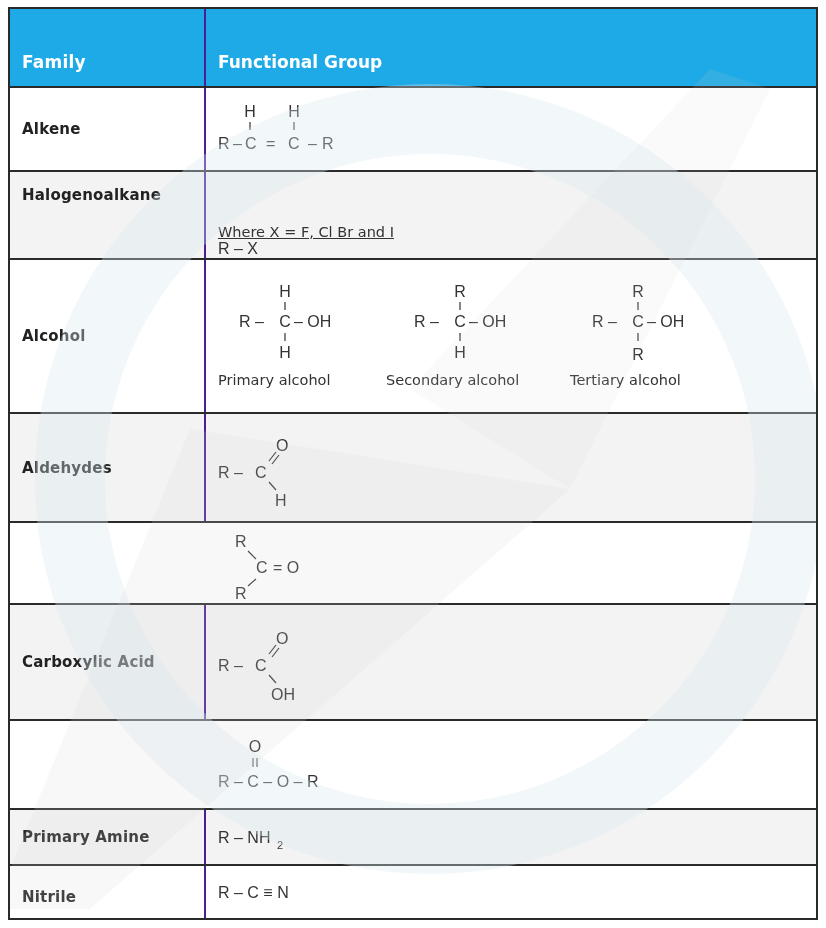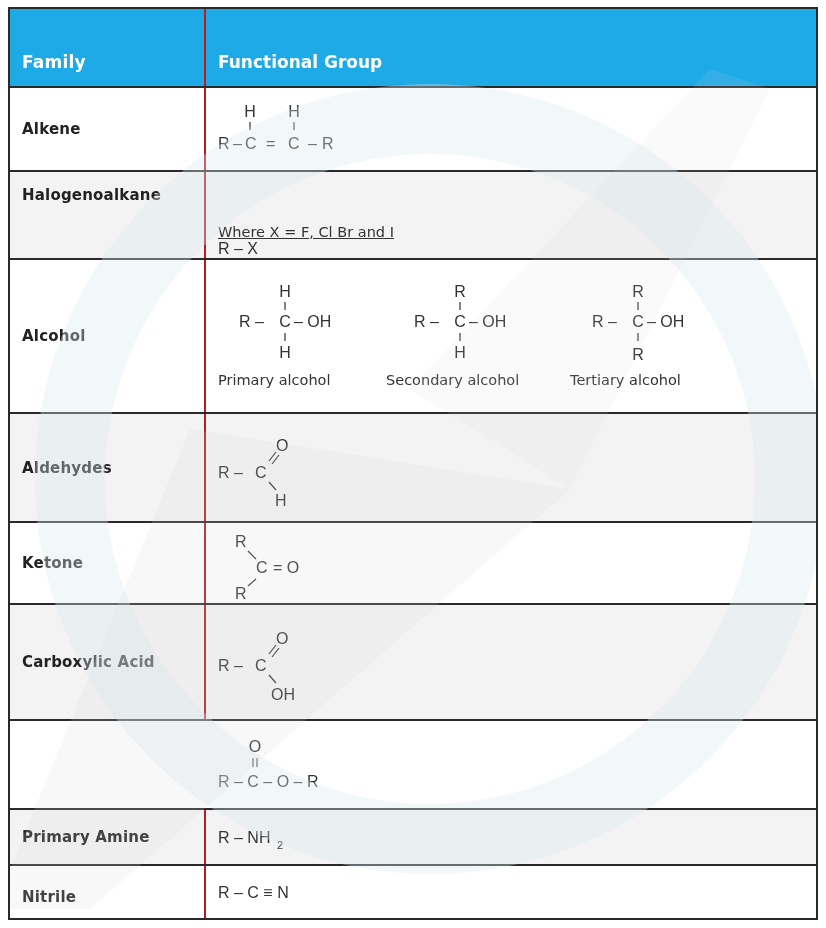--- a/index.html
+++ b/index.html
@@ -36,21 +36,21 @@
       box-sizing: border-box;
     }
     .row.last { border-bottom: none; }
     .row.white { background: #ffffff; }
     .row.grey { background: #f3f3f3; }
     .row.header { background: #1daae6; }
     .cell-family {
       position: absolute;
       left: 0; top: 0; bottom: 0;
       width: 196px;
-      border-right: 2px solid #b91c1c;
+      border-right: 2px solid #4c1d95;
       box-sizing: border-box;
       display: flex; align-items: center;
       padding-left: 12px;
       font-weight: bold;
       font-size: 15px;
       letter-spacing: 0.2px;
       color: #222;
     }
     .cell-group {
       position: absolute;
@@ -187,21 +187,20 @@
         <line x1="51" y1="47" x2="58" y2="38"></line>
         <line x1="54" y1="50" x2="61" y2="41"></line>
         <text x="58" y="37">O</text>
         <line x1="51" y1="68" x2="58" y2="76"></line>
         <text x="57" y="92">H</text>
       </svg>
     </div>
   </div>
 
   <div class="row white" style="top:514px;height:82px;">
-    <div class="cell-family">Ketone</div>
     <div class="cell-group">
       <svg class="formula" style="left:12px;top:0;" width="160" height="80">
         <text x="17" y="24">R</text>
         <line x1="30" y1="28" x2="38" y2="36"></line>
         <text x="38" y="50">C</text>
         <text x="55" y="50">= O</text>
         <line x1="38" y1="56" x2="30" y2="63"></line>
         <text x="17" y="76">R</text>
       </svg>
     </div>

